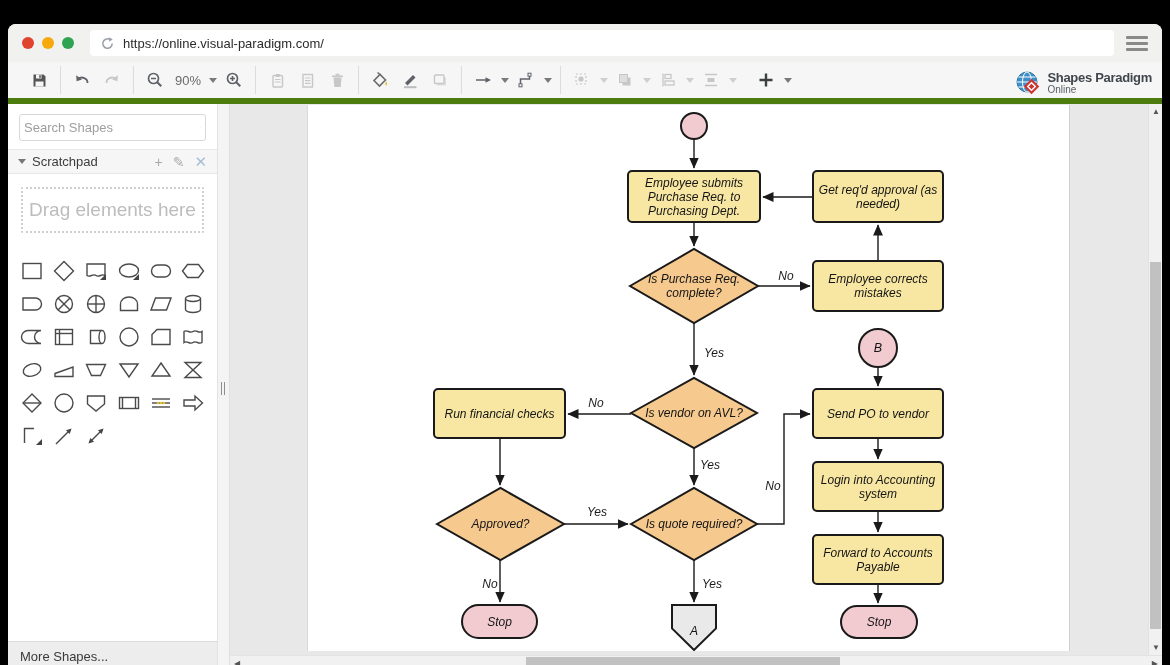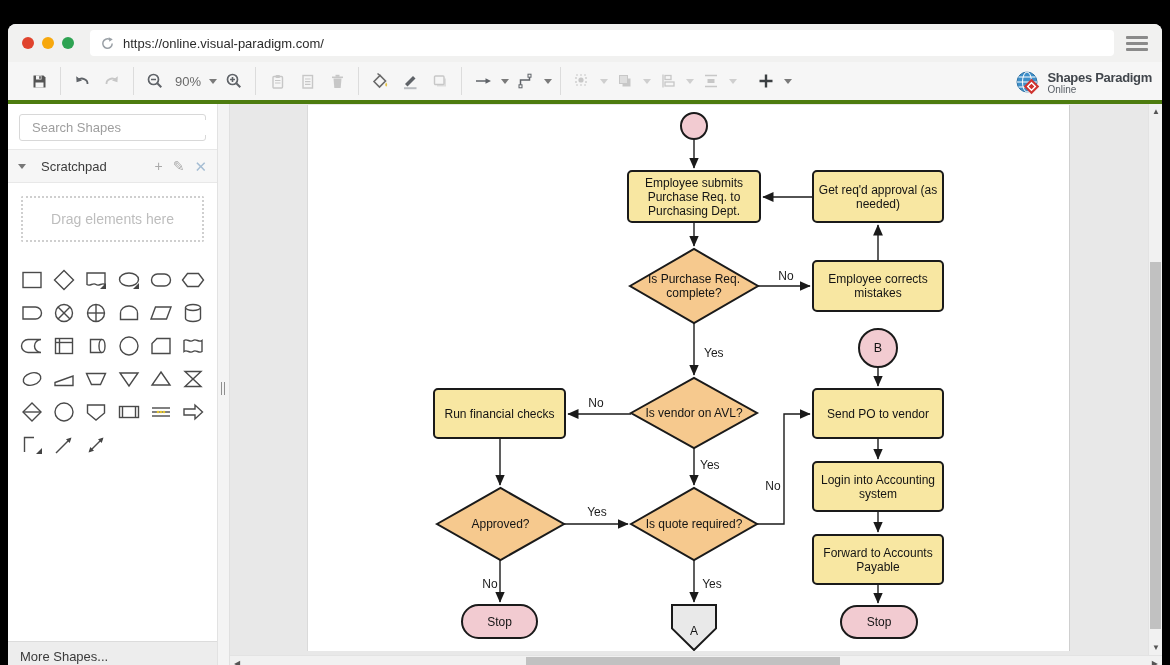--- a/index.html
+++ b/index.html
@@ -13,21 +13,21 @@
     padding:0 14px; flex:0 0 auto; }
   .lights { display:flex; gap:8px; margin-right:16px; }
   .light { width:12px; height:12px; border-radius:50%; }
   .urlbar { flex:1; height:26px; background:#fff; border-radius:4px; display:flex;
     align-items:center; padding:0 10px; gap:8px; }
   .urltext { font-size:13px; color:#2b2b2b; }
   .hamburger { width:22px; margin-left:12px; cursor:pointer; }
   .hamburger div { height:3px; background:#8a8a8a; margin:3px 0; border-radius:1px; }
 
   
-  .toolbar { height:42px; background:#f6f6f6; border-bottom:4px solid #4d7c0f;
+  .toolbar { height:42px; background:#f6f6f6; border-bottom:6px solid #4d7c0f;
     display:flex; align-items:center; padding:0 10px; flex:0 0 auto; position:relative; }
   .tgroup { display:flex; align-items:center; gap:4px; padding:0 8px; }
   .tsep { width:1px; height:28px; background:#dcdcdc; }
   .tbtn { width:26px; height:26px; display:flex; align-items:center; justify-content:center;
     cursor:pointer; color:#5f6368; }
   .tbtn.dis { color:#c7c7c7; cursor:default; }
   .caret { width:0; height:0; border-left:4px solid transparent; border-right:4px solid transparent;
     border-top:5px solid #7a7a7a; margin-left:1px; }
   .caret.dis { border-top-color:#cfcfcf; }
   .zoomtxt { font-size:13px; color:#6b6b6b; min-width:32px; text-align:center; }
@@ -36,48 +36,48 @@
   .vpname .l1 { font-size:13px; font-weight:bold; color:#41464c; letter-spacing:-0.3px; }
   .vpname .l2 { font-size:10px; color:#585e65; }
 
   
   .main { flex:1; display:flex; min-height:0; }
 
   
   .sidebar { width:210px; background:#fff; display:flex; flex-direction:column; border-right:1px solid #e2e2e2; }
   .searchwrap { padding:10px 11px 8px; }
   .searchbox { display:flex; align-items:center; border:1px solid #d8d8d8; border-radius:3px;
-    height:27px; padding:0 12px; }
+    height:27px; padding:0 4px; }
   .searchbox input { border:none; outline:none; flex:1; font-size:13px; color:#333;
     font-family:"Liberation Sans",sans-serif; }
   .searchbox input::placeholder { color:#9e9e9e; }
-  .secheader { height:34px; background:#f6f6f6; border-top:1px solid #e8e8e8; border-bottom:1px solid #e8e8e8;
-    display:flex; align-items:center; padding:0 10px; gap:15px; font-size:13px; color:#3c3c3c; cursor:pointer; }
+  .secheader { height:25px; background:#f6f6f6; border-top:1px solid #e8e8e8; border-bottom:1px solid #e8e8e8;
+    display:flex; align-items:center; padding:0 10px; gap:6px; font-size:13px; color:#3c3c3c; cursor:pointer; }
   .tri { width:0; height:0; border-left:4.5px solid transparent; border-right:4.5px solid transparent;
     border-top:5.5px solid #777; }
   .schicons { margin-left:auto; display:flex; gap:10px; align-items:center; }
   .schicons span { font-size:14px; color:#a9a9a9; cursor:pointer; line-height:1; }
   .schicons .xic { color:#a5bdd3; font-size:15px; }
   .dragzone { margin:13px 13px 15px; height:46px; border:2px dotted #cfcfcf; border-radius:2px;
-    display:flex; align-items:center; justify-content:center; color:#bdbdbd; font-size:14px; }
+    display:flex; align-items:center; justify-content:center; color:#bdbdbd; font-size:19px; }
   .shapegrid { padding:8px 8px; display:grid; grid-template-columns:repeat(6,1fr); row-gap:3px; }
   .shapecell { height:30px; display:flex; align-items:center; justify-content:center; cursor:pointer; }
   .shapecell svg { stroke:#4a4a4a; fill:#fff; stroke-width:1.4; }
   .sbspacer { flex:1; }
   .moreshapes { height:30px; background:#ededed; border-top:1px solid #dcdcdc; display:flex;
     align-items:center; padding:0 12px; font-size:13px; color:#3a3a3a; cursor:pointer; flex:0 0 auto; }
 
   
   .vdivider { width:12px; background:#f4f4f4; border-right:1px solid #e0e0e0; position:relative; cursor:col-resize; }
   .vhandle { position:absolute; top:278px; left:3px; width:4px; height:13px;
     border-left:1px solid #8f8f8f; border-right:1px solid #8f8f8f; }
 
   
   .canvas-outer { flex:1; position:relative; background:#e8e8e8; min-width:0; }
-  .canvas-view { position:absolute; left:0; top:0; right:14px; bottom:16px; overflow:hidden; }
+  .canvas-view { position:absolute; left:0; top:0; right:14px; bottom:16px; overflow:hidden;font-style:italic; }
   .page { position:absolute; left:77px; top:1px; width:763px; height:546px; background:#fff;
     border-left:1px solid #dadada; border-right:1px solid #cfcfcf; }
   #diagram { position:absolute; left:0; top:0; }
 
   
   .vscroll { position:absolute; right:0; top:0; bottom:16px; width:14px; background:#f1f1f1;
     border-left:1px solid #e3e3e3; }
   .vthumb { position:absolute; left:1px; right:1px; top:158px; height:367px; background:#c1c1c1; }
   .hscroll { position:absolute; left:0; right:0; bottom:0; height:16px; background:#f1f1f1;
     border-top:1px solid #e3e3e3; }

